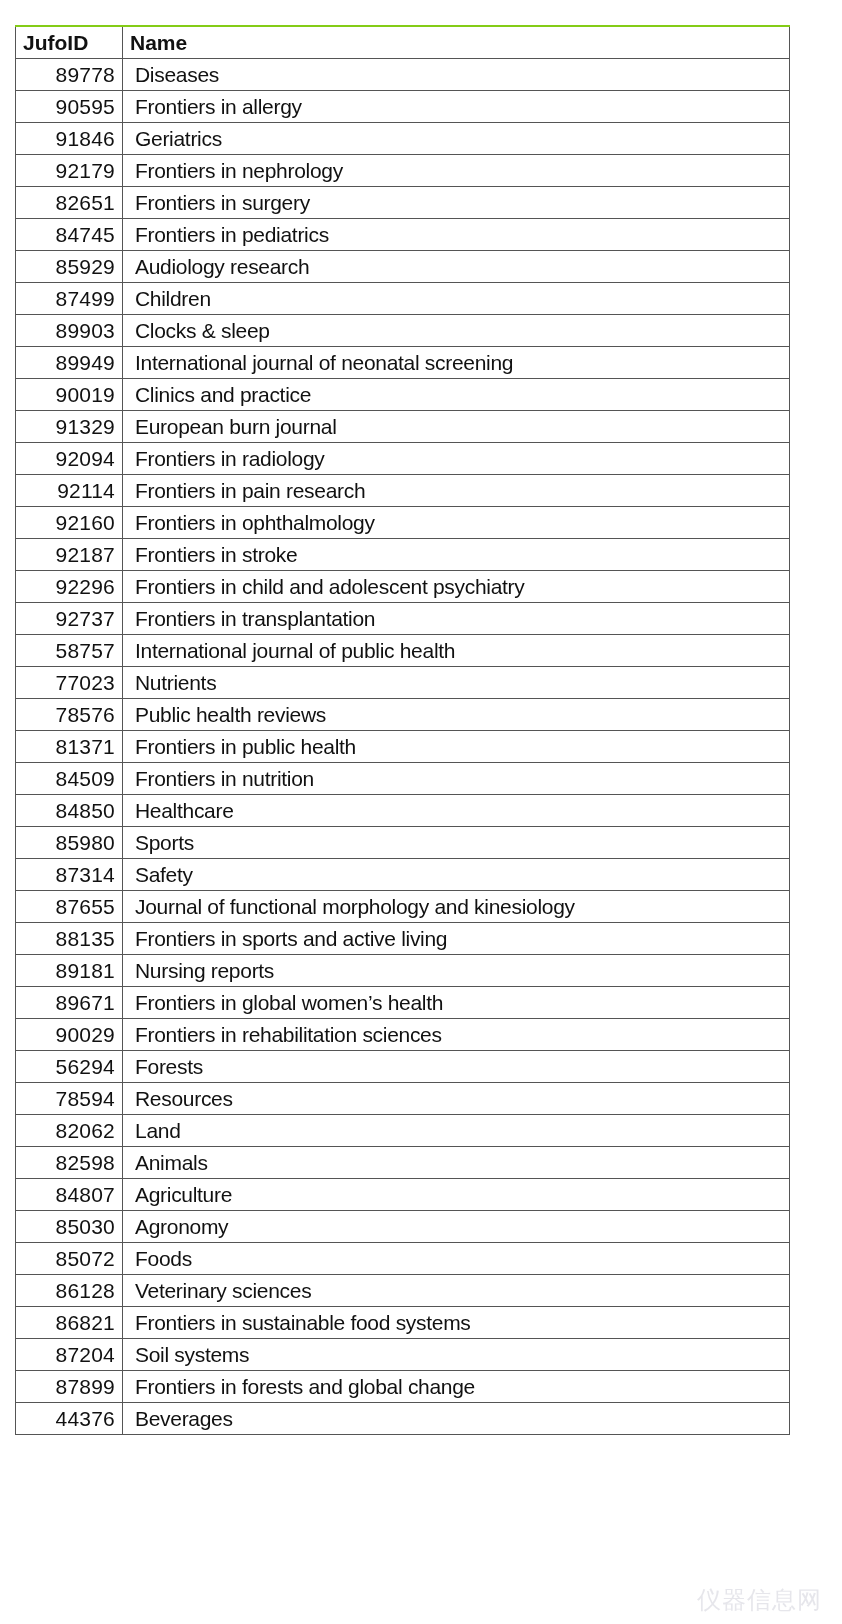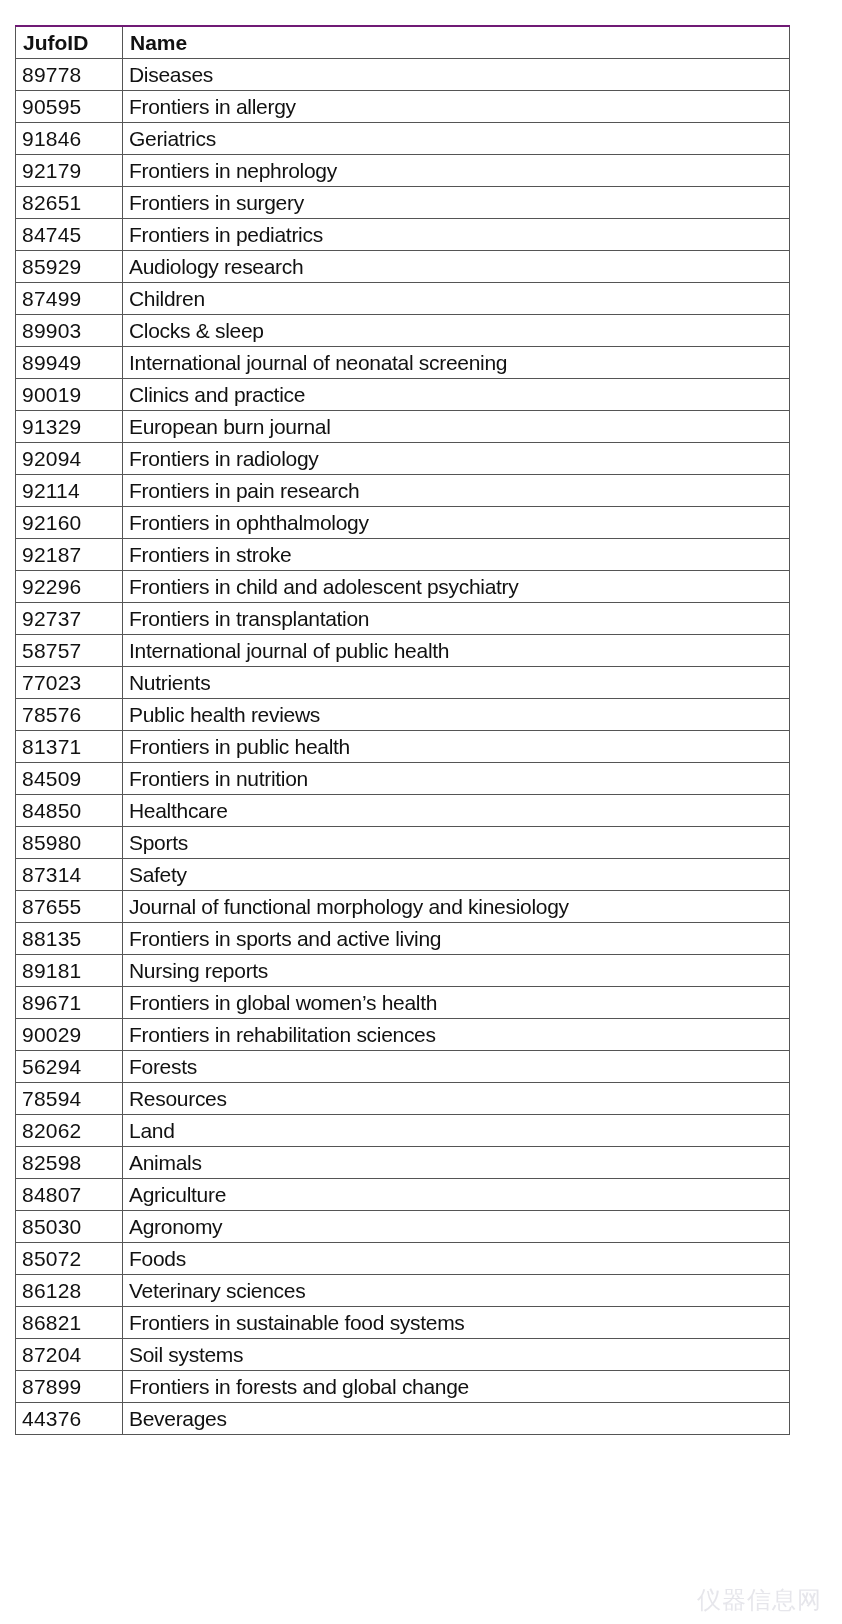--- a/index.html
+++ b/index.html
@@ -32,32 +32,33 @@
       border: 1.5px solid #555555;
       height: 31.7px;
       padding: 0 6px;
       font-size: 21px;
       line-height: 31px;
       white-space: nowrap;
       overflow: hidden;
       box-sizing: border-box;
     }
     thead th {
-      border-top: 2px solid #701a75;
+      border-top: 2px solid #84cc16;
       font-weight: bold;
       text-align: left;
       padding-left: 7px;
     }
     td.id {
+      text-align: right;
       padding-right: 7px;
       letter-spacing: 0.2px;
     }
     td.name {
       text-align: left;
-      padding-left: 6px;
+      padding-left: 12px;
       letter-spacing: -0.3px;
     }
     .watermark {
       position: absolute;
       right: 20px;
       bottom: 8px;
       font-size: 24px;
       color: rgba(200, 200, 210, 0.45);
       font-family: "DejaVu Sans", sans-serif;
       letter-spacing: 1px;

